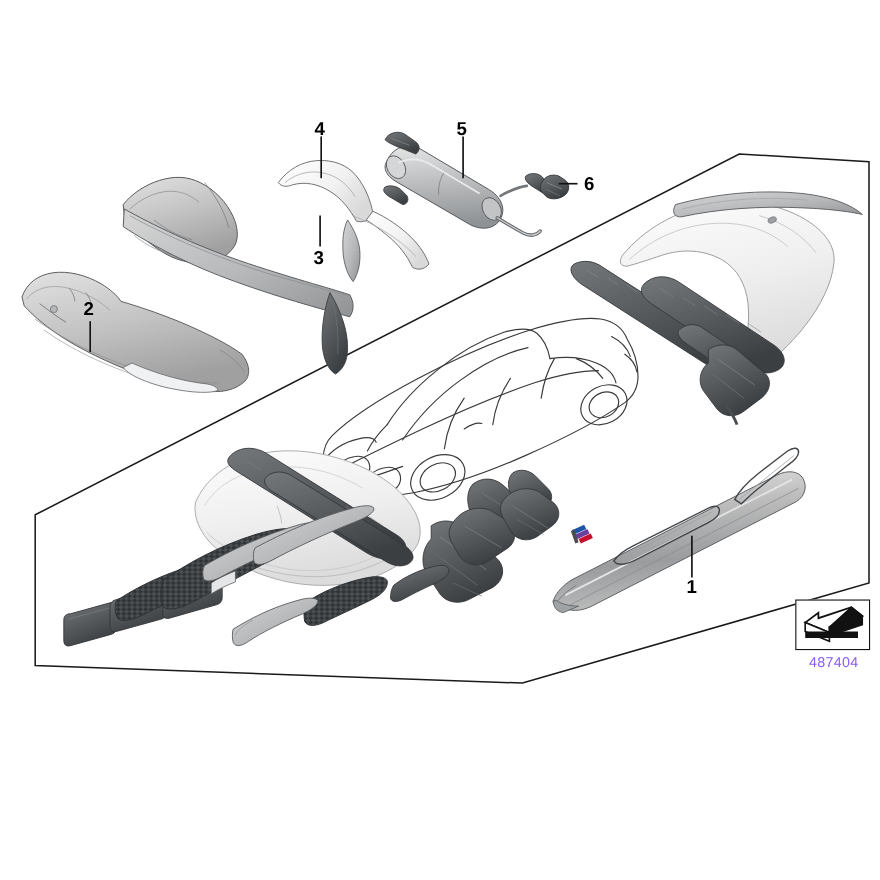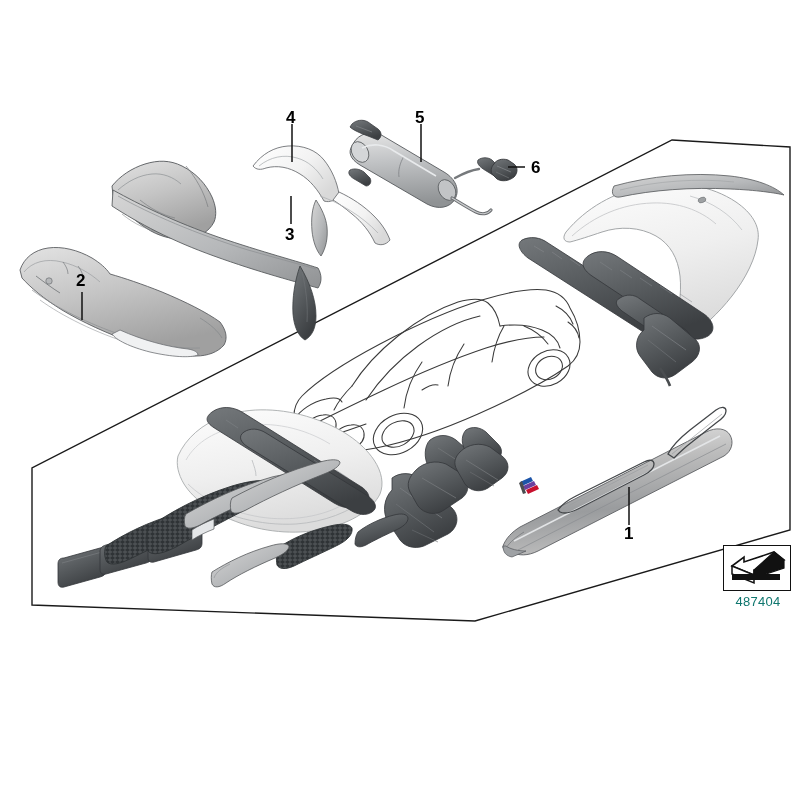--- a/index.html
+++ b/index.html
@@ -63,21 +63,21 @@
     box-sizing: border-box;
   }
   #ref-box-number {
     position: absolute;
     left: 720px;
     top: 594px;
     width: 76px;
     text-align: center;
     font-family: "Liberation Sans", sans-serif;
     font-size: 13px;
-    color: #0f766e;
+    color: #8b5cf6;
     letter-spacing: 0.3px;
   }
 </style>
 </head>
 <body>
 
 <div id="diagram-root">
 
   <svg class="svg-layer" viewBox="0 0 800 800">
     <defs>

